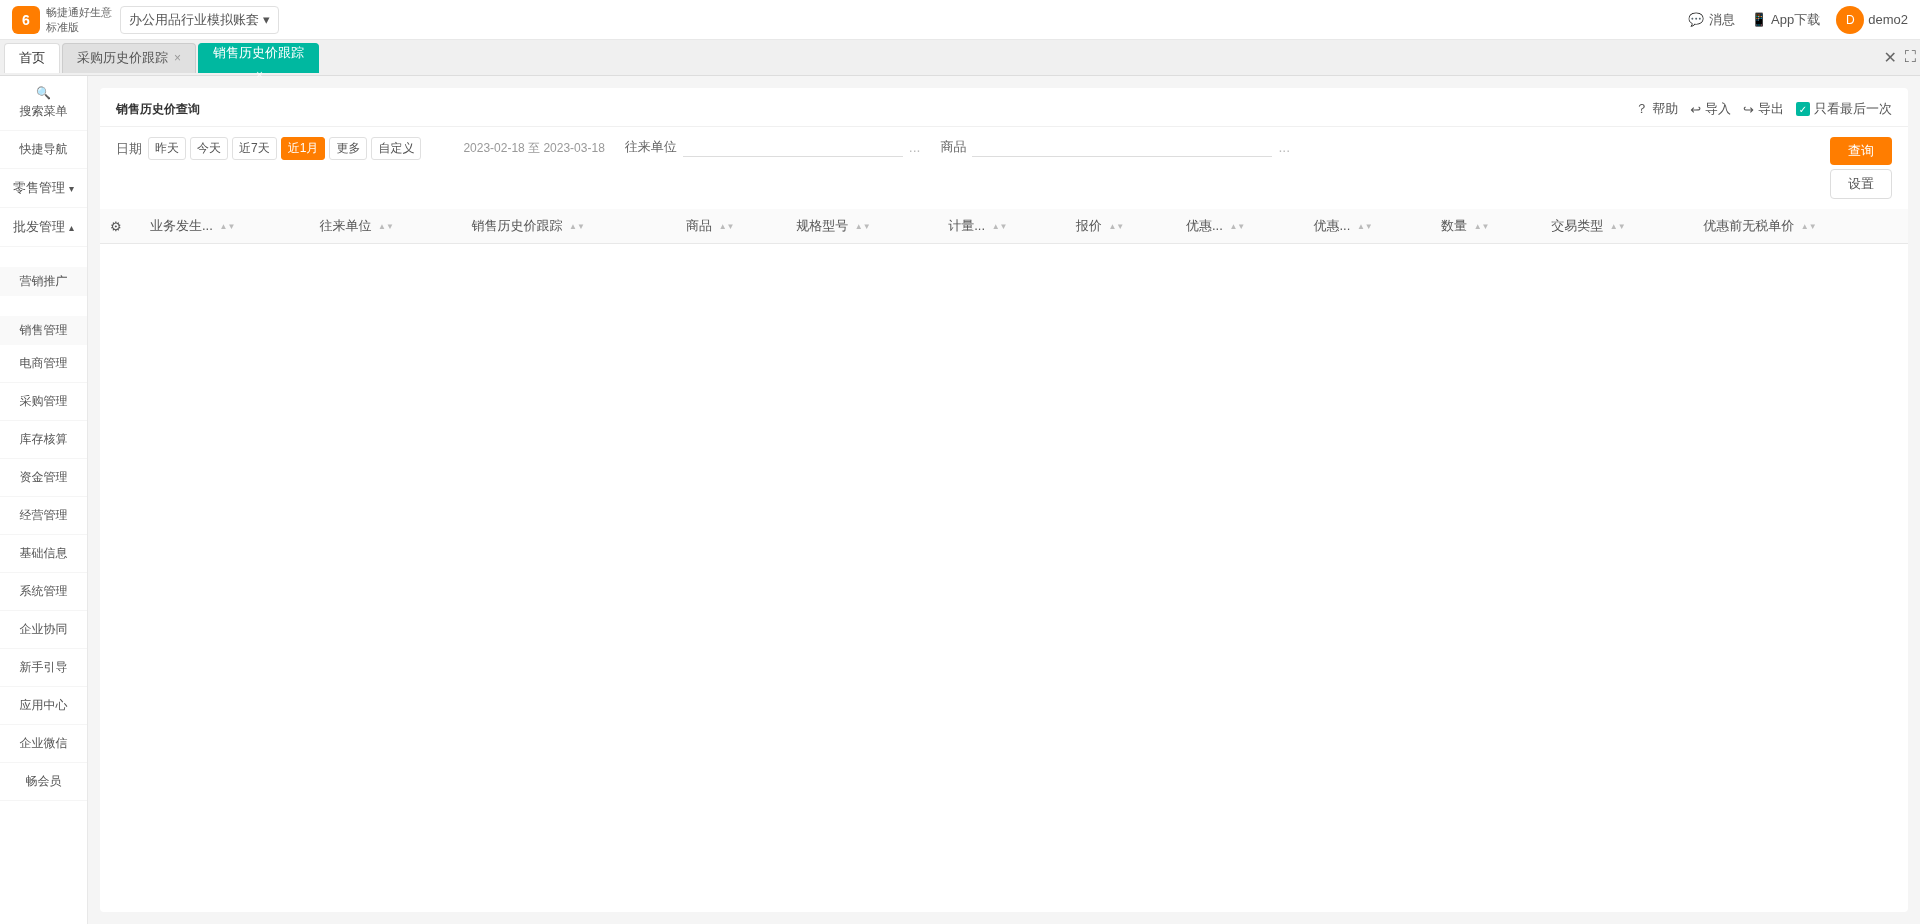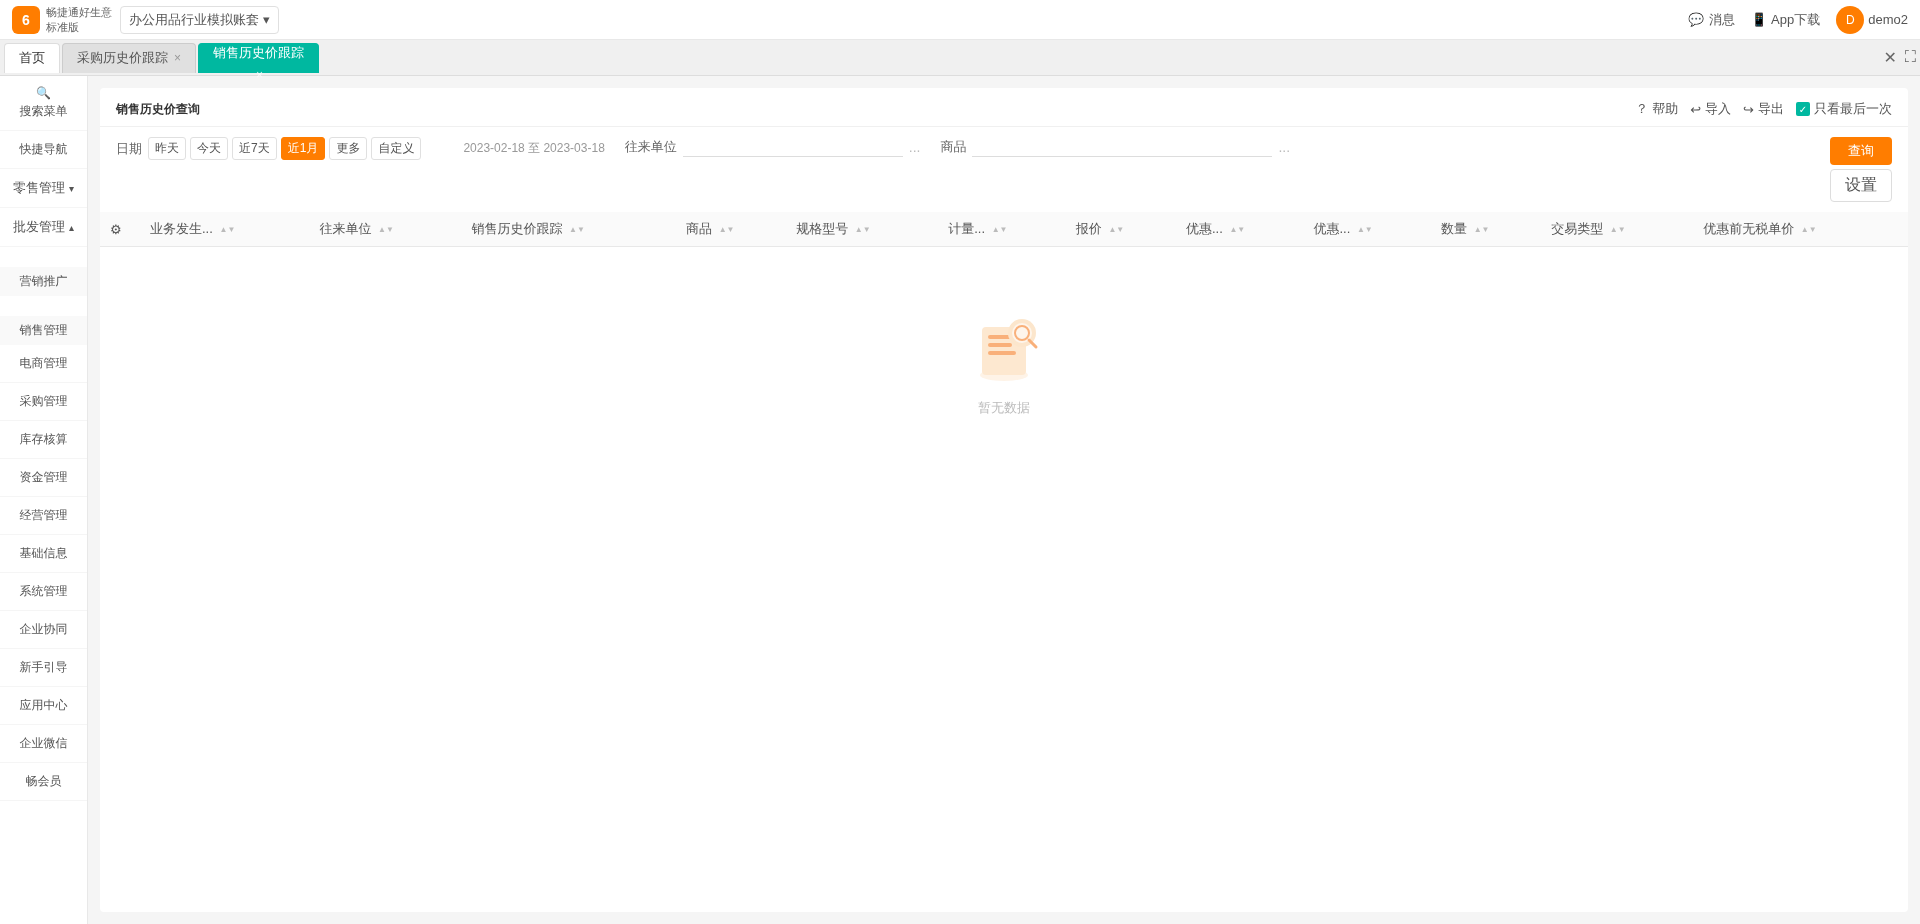--- a/index.html
+++ b/index.html
@@ -308,21 +308,21 @@
       border-radius: 4px;
       font-size: 13px;
       cursor: pointer;
     }
     .btn-secondary {
       padding: 5px 14px;
       background: #fff;
       color: #555;
       border: 1px solid #ddd;
       border-radius: 4px;
-      font-size: 16px;
+      font-size: 13px;
       cursor: pointer;
     }
 
     
     .table-area {
       flex: 1;
       overflow: auto;
     }
     .data-table {
       width: 100%;
@@ -605,34 +605,18 @@
               <th>
                 <span>优惠前无税单价</span>
                 <span class="sort-icons">▲▼</span>
               </th>
             </tr>
           </thead>
           <tbody id="table-body">
           </tbody>
         </table>
 
-        <div class="empty-state">
-          <div class="empty-icon">
-            <svg width="80" height="80" viewBox="0 0 80 80" fill="none">
-              <ellipse cx="40" cy="68" rx="24" ry="6" fill="#fde8d0" opacity="0.5"></ellipse>
-              <rect x="18" y="20" width="44" height="48" rx="4" fill="#fde8d0"></rect>
-              <rect x="24" y="28" width="32" height="4" rx="2" fill="#f9b07a"></rect>
-              <rect x="24" y="36" width="24" height="4" rx="2" fill="#f9b07a"></rect>
-              <rect x="24" y="44" width="28" height="4" rx="2" fill="#f9b07a"></rect>
-              <circle cx="58" cy="26" r="14" fill="#fce6cc"></circle>
-              <circle cx="58" cy="26" r="10" fill="#fff" opacity="0.6"></circle>
-              <line x1="65" y1="33" x2="72" y2="40" stroke="#f9b07a" stroke-width="3" stroke-linecap="round"></line>
-              <circle cx="58" cy="26" r="7" fill="none" stroke="#f9b07a" stroke-width="2"></circle>
-            </svg>
-          </div>
-          <span class="empty-text">暂无数据</span>
-        </div>
       </div>
 
     </div>
   </div>
 
 </div>
 
 </body></html>

